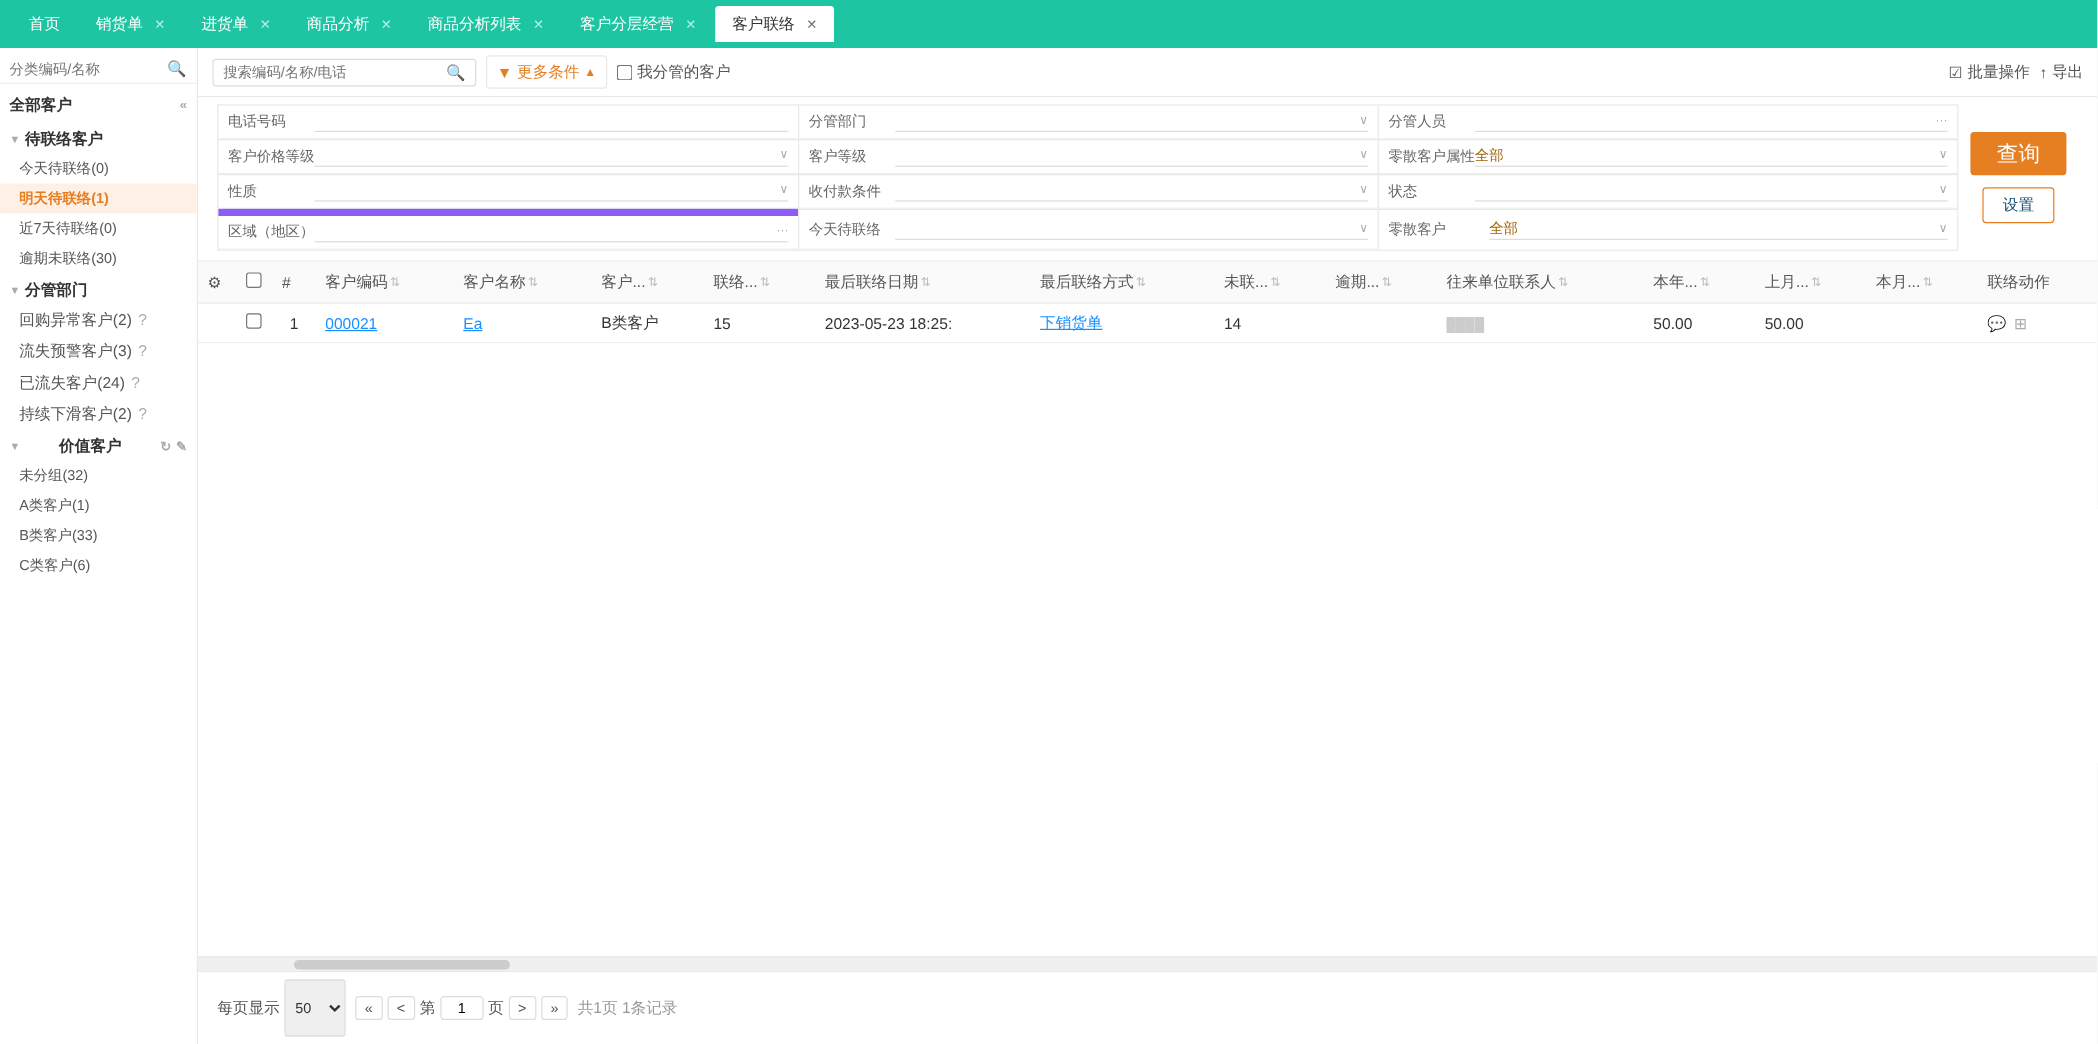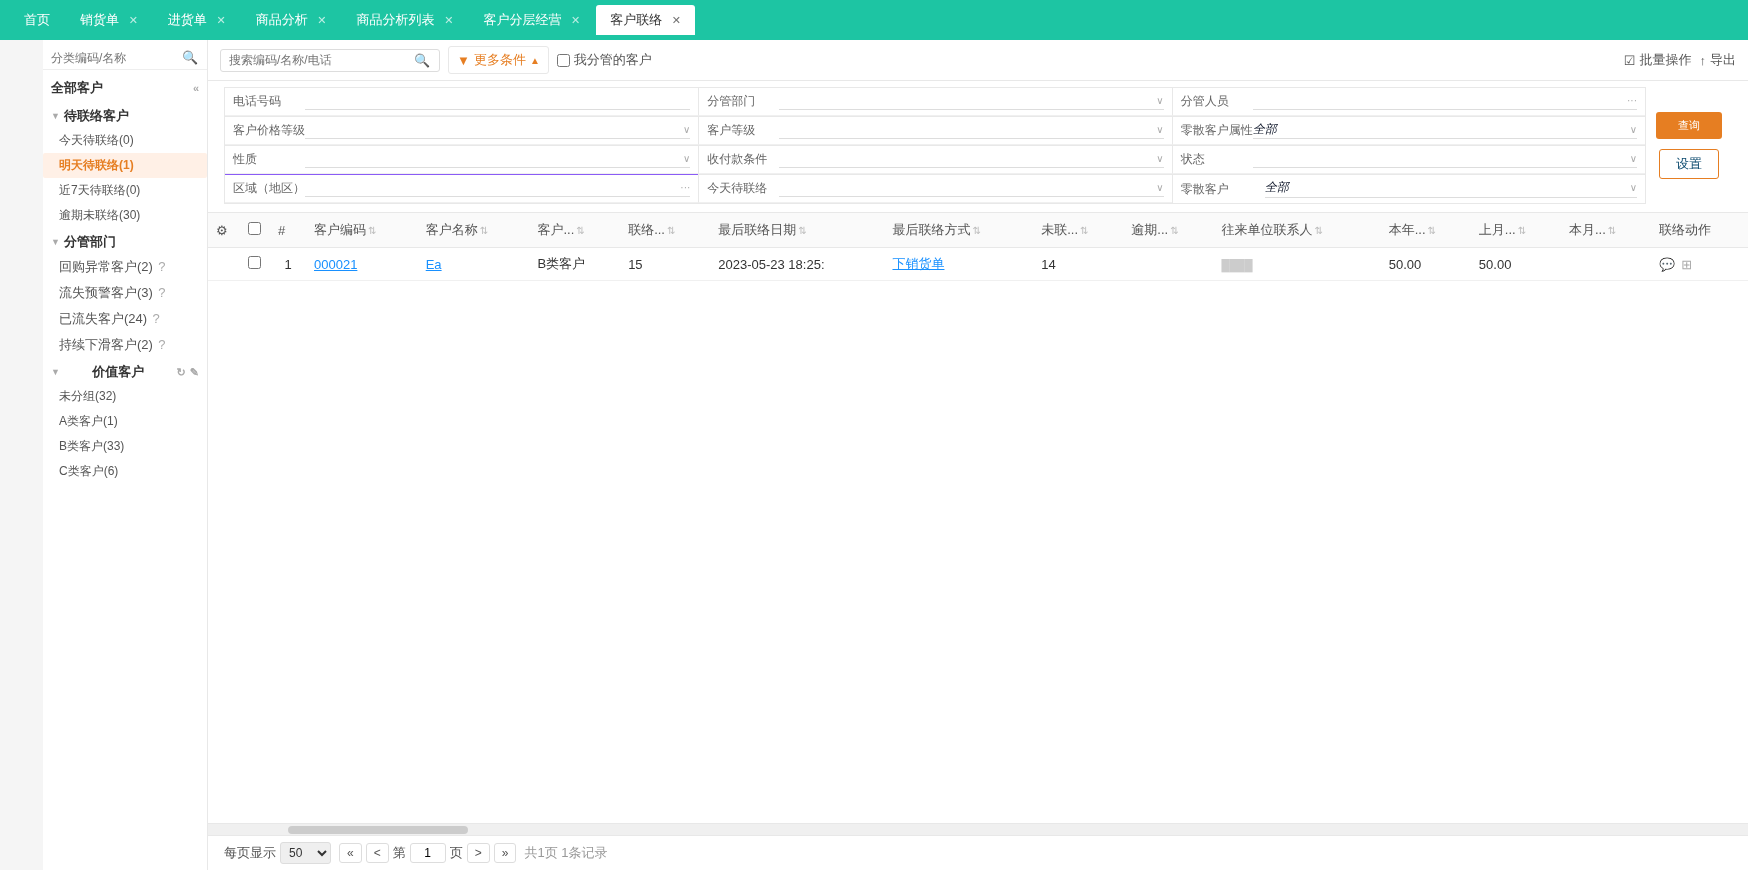--- a/index.html
+++ b/index.html
@@ -33,53 +33,53 @@
     
     .toolbar { background: #fff; border-bottom: 1px solid #e8e8e8; padding: 6px 12px; display: flex; align-items: center; gap: 8px; }
     .search-box { display: flex; align-items: center; border: 1px solid #ddd; border-radius: 3px; padding: 3px 8px; width: 220px; }
     .search-box input { border: none; outline: none; font-size: 12px; width: 100%; color: #555; }
     .search-btn { color: #aaa; cursor: pointer; }
     .filter-btn { display: flex; align-items: center; gap: 4px; color: #e67e22; cursor: pointer; font-size: 12px; border: 1px solid #e8e8e8; border-radius: 3px; padding: 4px 8px; }
     .my-customers { display: flex; align-items: center; gap: 4px; color: #555; font-size: 12px; cursor: pointer; }
     .toolbar-right { margin-left: auto; display: flex; align-items: center; gap: 8px; }
     .batch-btn { display: flex; align-items: center; gap: 4px; color: #555; font-size: 12px; cursor: pointer; }
     .export-btn { display: flex; align-items: center; gap: 4px; color: #555; font-size: 12px; cursor: pointer; }
-    .btn-query { background: #e67e22; color: #fff; border: none; border-radius: 3px; padding: 6px 22px; cursor: pointer; font-size: 11px; }
+    .btn-query { background: #e67e22; color: #fff; border: none; border-radius: 3px; padding: 6px 22px; cursor: pointer; font-size: 18px; }
     .btn-settings { background: #fff; color: #0c4a6e; border: 1px solid #e67e22; border-radius: 3px; padding: 5px 16px; cursor: pointer; font-size: 13px; margin-top: 4px; }
 
     
     .table-area { flex: 1; overflow: auto; background: #fff; margin: 0; }
     table { width: 100%; border-collapse: collapse; font-size: 12px; }
     thead { background: #fafafa; }
     thead th { padding: 8px 8px; border-bottom: 1px solid #e8e8e8; color: #555; font-weight: normal; white-space: nowrap; text-align: left; position: sticky; top: 0; background: #fafafa; }
     thead th .th-inner { display: flex; align-items: center; gap: 2px; }
     tbody td { padding: 7px 8px; border-bottom: 1px solid #f0f0f0; color: #333; white-space: nowrap; }
     .col-sort { color: #bbb; font-size: 10px; cursor: pointer; }
     .link-text { color: #1890ff; cursor: pointer; text-decoration: underline; }
     .action-icons { display: flex; gap: 6px; color: #aaa; font-size: 14px; }
     .action-icons span { cursor: pointer; color: #aaa; }
 
     
     .footer { background: #fff; border-top: 1px solid #e8e8e8; padding: 6px 16px; display: flex; align-items: center; justify-content: flex-start; gap: 8px; font-size: 12px; color: #555; }
     .footer-page-size { display: flex; align-items: center; gap: 4px; }
-    .footer-page-size select { border: 1px solid #ddd; border-radius: 3px; padding: 2px 4px; font-size: 12px; color: #333; }
+    .footer-page-size select { border: 1px solid #ddd; border-radius: 3px; padding: 15px 4px; font-size: 12px; color: #333; }
     .footer-nav { display: flex; align-items: center; gap: 4px; }
     .footer-nav button { border: 1px solid #ddd; background: #fff; border-radius: 3px; padding: 2px 7px; cursor: pointer; color: #555; font-size: 12px; }
     .footer-page-input { border: 1px solid #ddd; border-radius: 3px; width: 36px; padding: 2px 4px; text-align: center; font-size: 12px; }
     .footer-total { color: #999; }
 
     .checkbox-col { width: 30px; }
 
     
     .filter-block { background: #fff; border-bottom: 1px solid #e8e8e8; padding: 6px 16px 8px 16px; }
     .filter-cell { display: flex; align-items: center; padding: 5px 8px; border-bottom: 1px solid #f0f0f0; }
     .filter-cell:last-child { border-bottom: none; }
     .filter-cell-label { color: #666; font-size: 12px; min-width: 72px; }
     .filter-cell-control { flex: 1; display: flex; align-items: center; border-bottom: 1px solid #ddd; padding-bottom: 2px; }
-    .filter-cell-control input { border: none; outline: none; font-size: 12px; flex: 1; color: #0f172a; background: transparent; font-style: italic; }
+    .filter-cell-control input { border: none; outline: none; font-size: 12px; flex: 1; color: #a16207; background: transparent; }
     .filter-cell-control .arr { color: #aaa; font-size: 10px; cursor: pointer; }
   </style>
 </head>
 <body>
 
 <div style="width:1748px; height:870px; display:flex; flex-direction:column; overflow:hidden; background:#f5f5f5;">
 
   <div class="top-nav">
     <span class="nav-home">首页</span>
     <span class="nav-item">
@@ -101,21 +101,21 @@
     <span class="nav-item">
       <span>客户分层经营</span>
       <span class="close-x">✕</span>
     </span>
     <span class="nav-item active">
       <span>客户联络</span>
       <span class="close-x">✕</span>
     </span>
   </div>
 
-  <div class="main-layout" style="flex:1; overflow:hidden;margin-left:43px;">
+  <div class="main-layout" style="flex:1; overflow:hidden;">
 
     <div class="sidebar">
       <div class="sidebar-search">
         <input type="text" placeholder="分类编码/名称" style="">
         <span class="sidebar-search-icon">🔍</span>
       </div>
       <div class="sidebar-all">
         <span>全部客户</span>
         <span class="collapse-icon">«</span>
       </div>
@@ -251,21 +251,21 @@
               </div>
             </div>
             <div class="filter-cell" style="border-top:1px solid #e8e8e8;border-left:1px solid #e8e8e8;">
               <span class="filter-cell-label">状态</span>
               <div class="filter-cell-control">
                 <input type="text" style="border: none; outline: none; font-size: 12px; flex: 1 1 0%;">
                 <span class="arr">∨</span>
               </div>
             </div>
 
-            <div class="filter-cell" style="border-top:1px solid #8b5cf6;">
+            <div class="filter-cell" style="border-top:6px solid #8b5cf6;">
               <span class="filter-cell-label">区域（地区）</span>
               <div class="filter-cell-control">
                 <input type="text" style="border: none; outline: none; font-size: 12px; flex: 1 1 0%;">
                 <span class="arr">···</span>
               </div>
             </div>
             <div class="filter-cell" style="border-top:1px solid #e8e8e8;border-left:1px solid #e8e8e8;">
               <span class="filter-cell-label">今天待联络</span>
               <div class="filter-cell-control">
                 <input type="text" style="border: none; outline: none; font-size: 12px; flex: 1 1 0%;">

